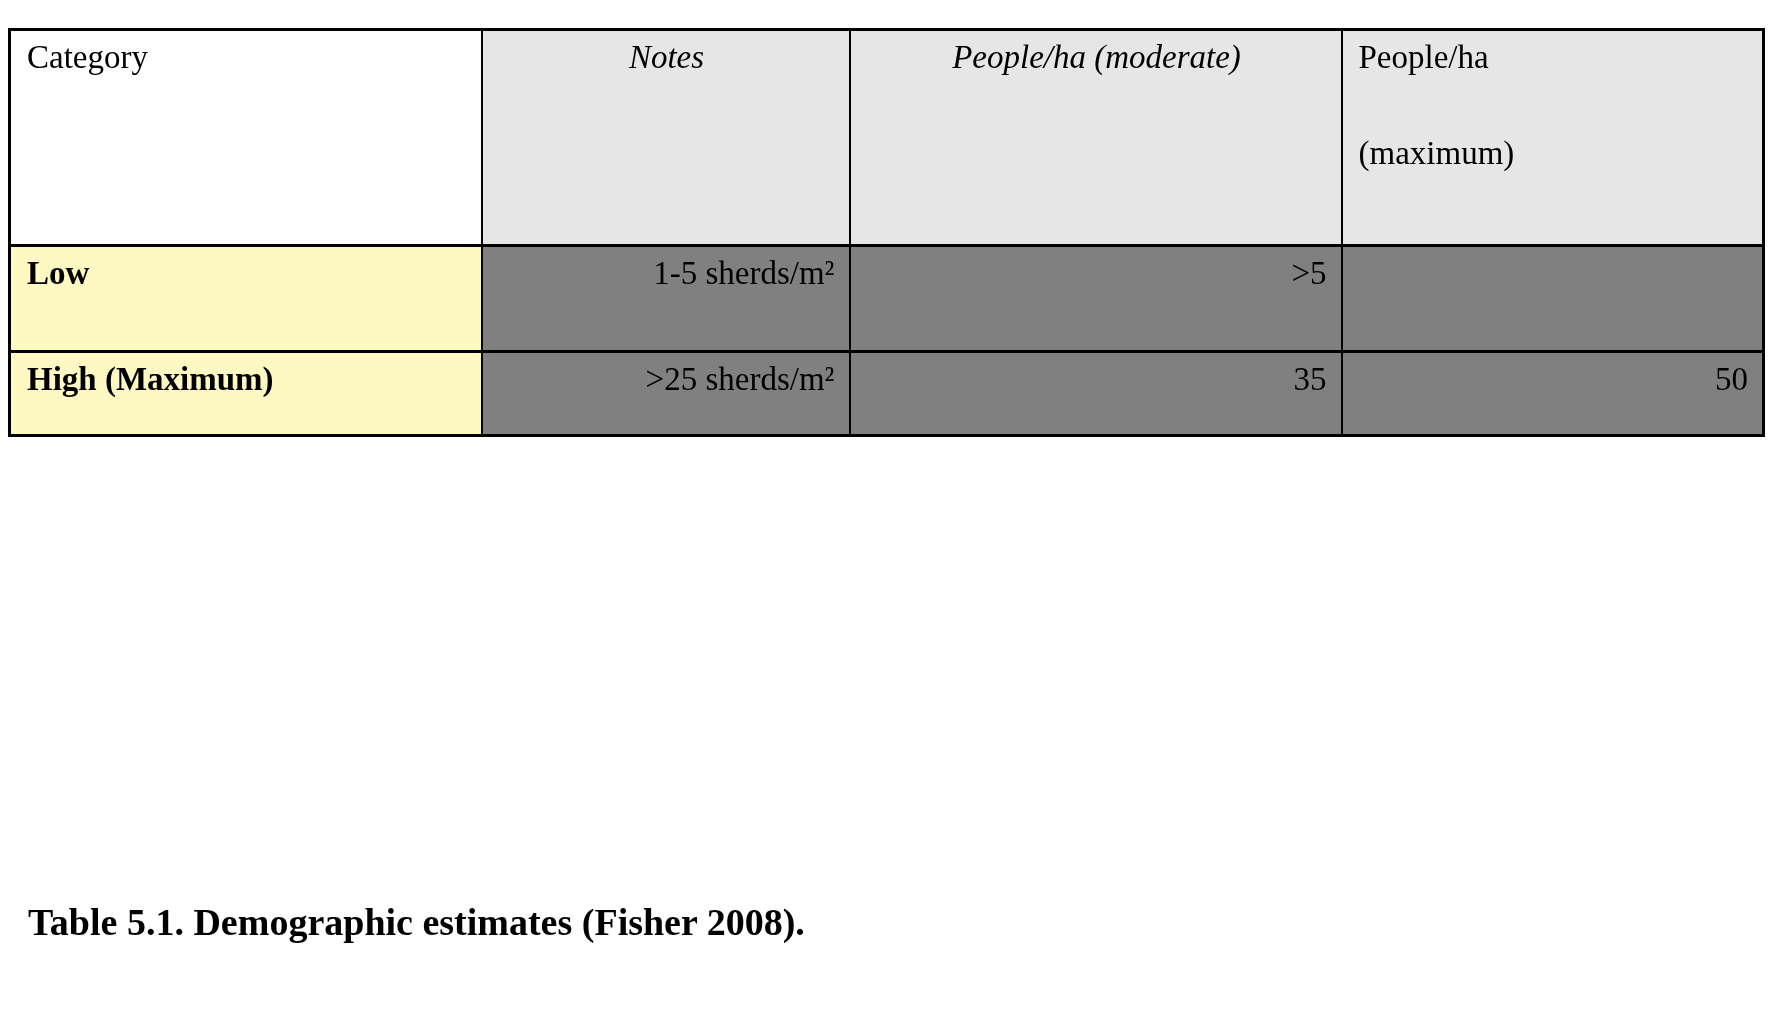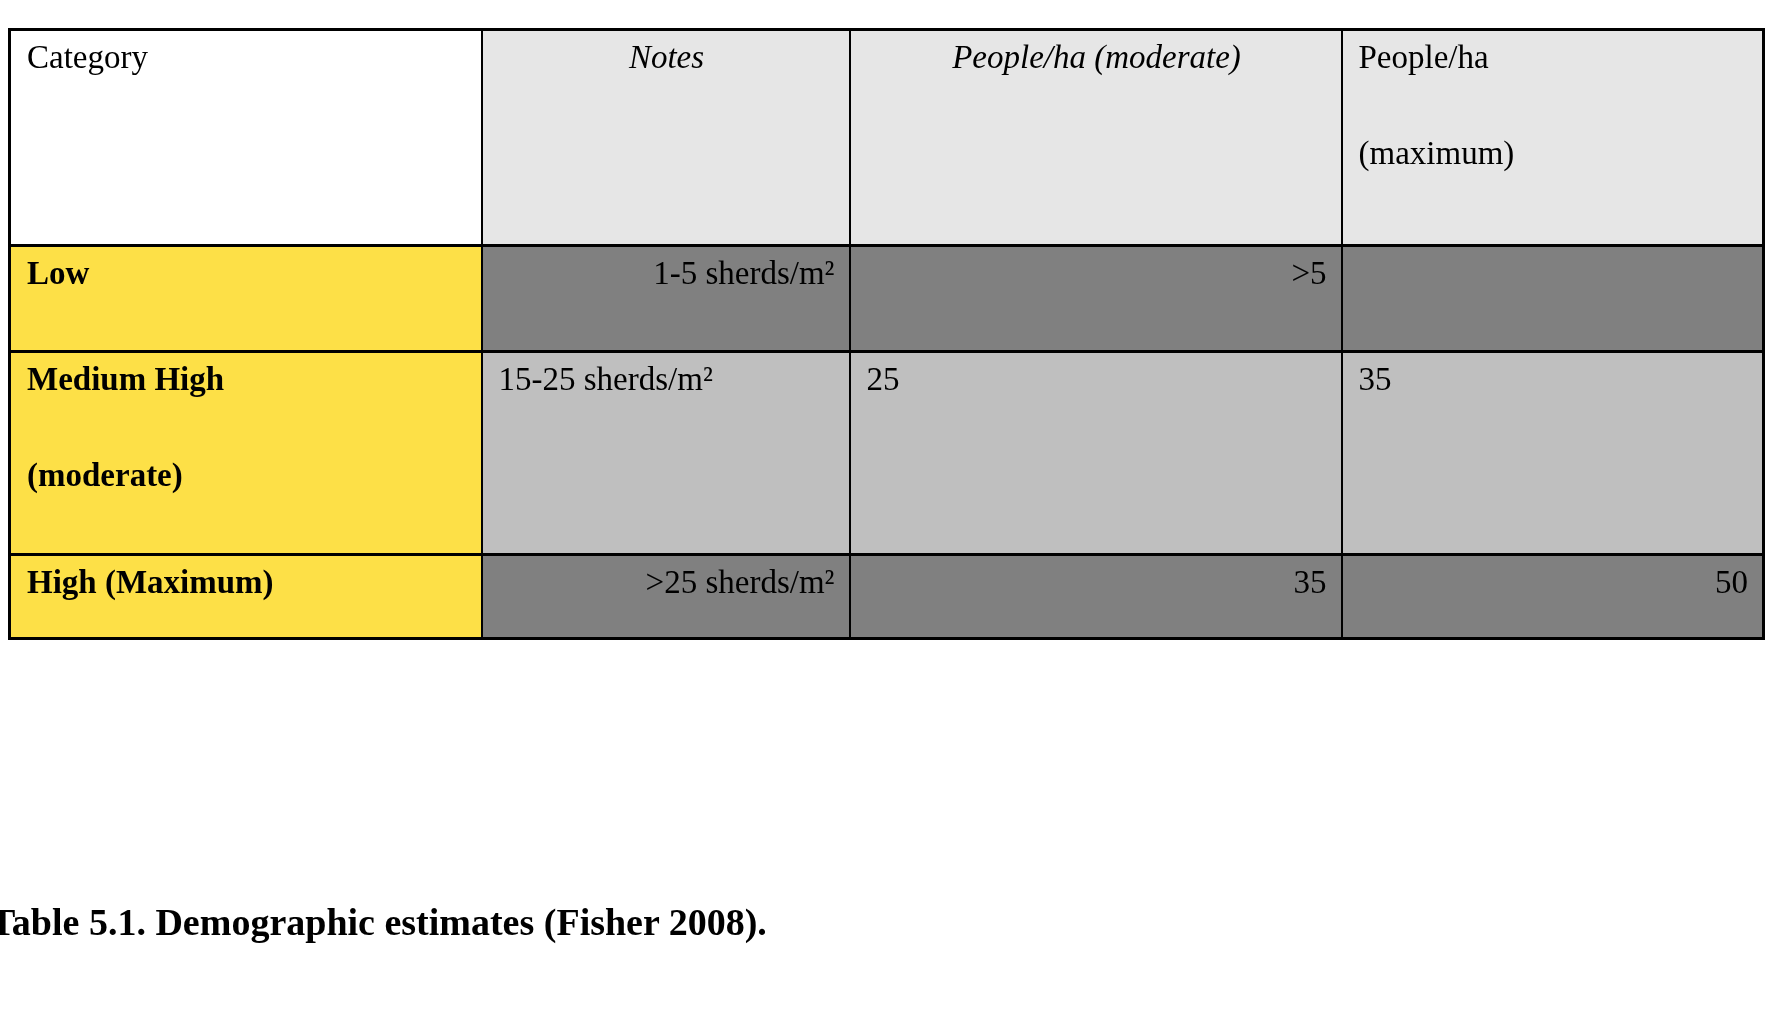--- a/index.html
+++ b/index.html
@@ -3,21 +3,21 @@
 <meta charset="utf-8">
 <style>
   :root {
     --header-shade: #e6e6e6;
     --row-dark: #808080;
     --row-light: #bfbfbf;
     --border: #000000;
     --text: #000000;
     --page-bg: #ffffff;
   }
-  * { box-sizing: border-box; }
+  * { box-sizing: border-box; padding-left: 38px; }
   html, body {
     margin: 0; padding: 0;
     width: 1774px; height: 1011px;
     background: var(--page-bg);
     overflow: hidden;
     font-family: "Liberation Serif", "DejaVu Serif", serif;
     color: var(--text);
   }
   .page { position: relative; width: 1774px; height: 1011px; }
 
@@ -51,21 +51,21 @@
   tr.r-low     { height: 106px; }
   tr.r-medlow  { height: 102px; }
   tr.r-med     { height: 130px; }
   tr.r-medhigh { height: 203px; }
   tr.r-high    { height: 84px; }
 
   .center { text-align: center; font-style: italic; }
   .shade-header { background: var(--header-shade); }
   .shade-dark   { background: var(--row-dark); text-align: right; }
   .shade-light  { background: var(--row-light); }
-  td.cat { background: #fde047; font-weight: bold; }
+  td.cat { background: #fef9c3; font-weight: bold; }
 
   .caption {
     position: absolute;
     left: -10px; top: 898px;
     font-size: 38px;
     line-height: 48px;
     font-weight: bold;
     white-space: pre;
   }
 </style>
@@ -93,28 +93,20 @@
 
       <tr class="r-low">
         <td class="cat">Low</td>
         <td class="shade-dark">1-5 sherds/m²</td>
         <td class="shade-dark">&gt;5</td>
         <td class="shade-dark"></td>
       </tr>
 
 
 
-      <tr class="r-medhigh">
-        <td class="cat">Medium High
-
-(moderate)</td>
-        <td class="shade-light">15-25 sherds/m²</td>
-        <td class="shade-light">25</td>
-        <td class="shade-light">35</td>
-      </tr>
 
       <tr class="r-high">
         <td class="cat">High (Maximum)</td>
         <td class="shade-dark">&gt;25 sherds/m²</td>
         <td class="shade-dark">35</td>
         <td class="shade-dark">50</td>
       </tr>
     </tbody>
   </table>
 

